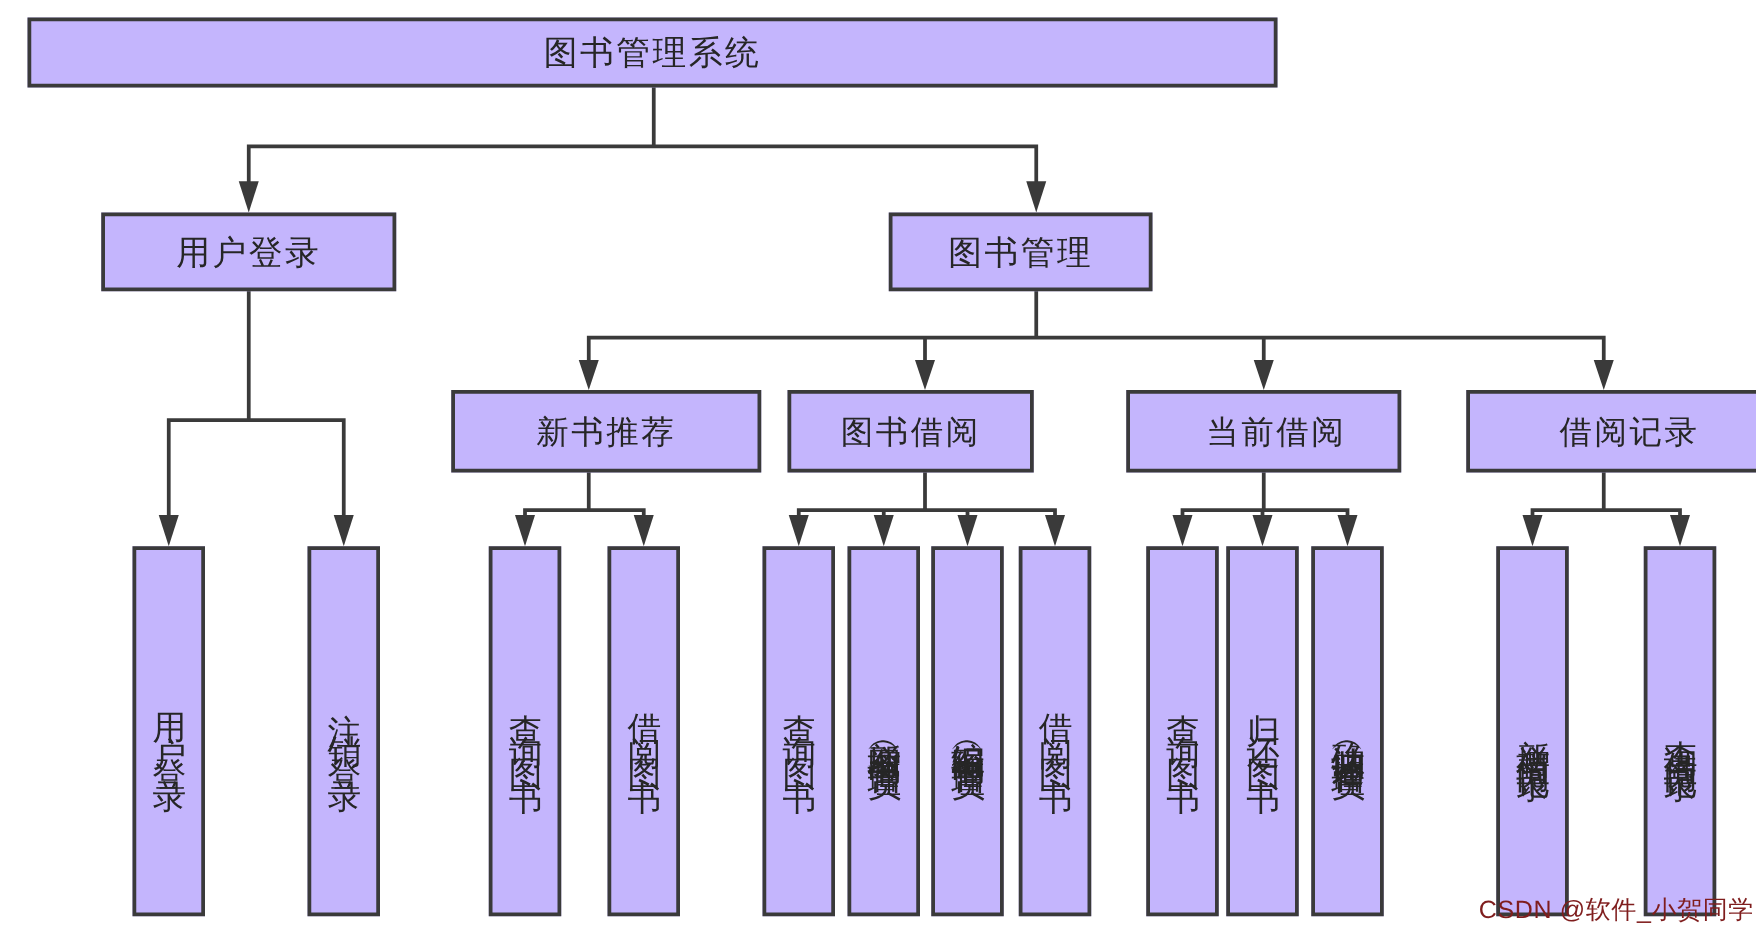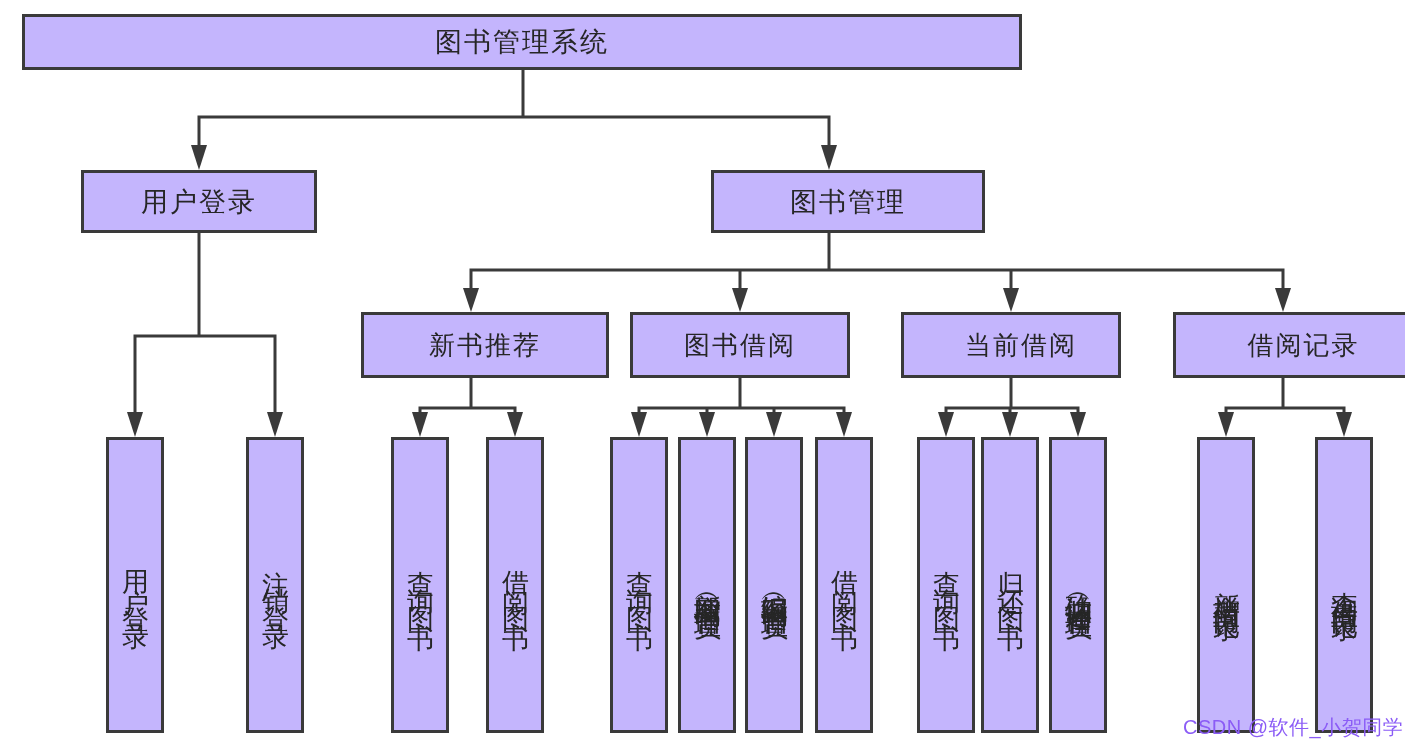--- a/index.html
+++ b/index.html
@@ -36,21 +36,21 @@
   }
   .ls4{letter-spacing:18px;}
   .ls6{letter-spacing:5px;}
   .ls9{letter-spacing:3px;}
   #watermark{
     position:absolute;
     left:1183px;top:714px;
     width:218px;
     font-size:20px;
     letter-spacing:0.5px;
-    color:#8b5cf6;
+    color:#7f1d1d;
     white-space:nowrap;
   }
 </style>
 </head>
 <body>
 
 <div id="canvas">
 
   <svg id="connector-layer" viewBox="0 0 1405 747" xmlns="http://www.w3.org/2000/svg">
     <g stroke="#3a3a3a" stroke-width="3" fill="none" stroke-linecap="square">
@@ -88,24 +88,24 @@
       <polygon points="1002,412 1018,412 1010,437"></polygon>
       <polygon points="1070,412 1086,412 1078,437"></polygon>
       <polygon points="1218,412 1234,412 1226,437"></polygon>
       <polygon points="1336,412 1352,412 1344,437"></polygon>
     </g>
   </svg>
 
   <div class="box hbox root">图书管理系统</div>
 
   <div class="box hbox lvl2" style="left:81px;width:236px;">用户登录</div>
-  <div class="box hbox lvl2" style="left:711px;width:274px;">图书管理</div>
+  <div class="box hbox lvl2" style="left:711px;width:211px;">图书管理</div>
 
   <div class="box hbox lvl3" style="left:361px;width:248px;">新书推荐</div>
-  <div class="box hbox lvl3" style="left:630px;width:220px;">图书借阅</div>
+  <div class="box hbox lvl3" style="left:630px;width:197px;">图书借阅</div>
   <div class="box hbox lvl3" style="left:901px;width:220px;padding-left:20px;">当前借阅</div>
   <div class="box hbox lvl3" style="left:1173px;width:261px;">借阅记录</div>
 
   <div class="box vbox" style="left:106px;">
     <span class="vtext ls4">用户登录</span>
   </div>
   <div class="box vbox" style="left:246px;">
     <span class="vtext ls4">注销登录</span>
   </div>
 

